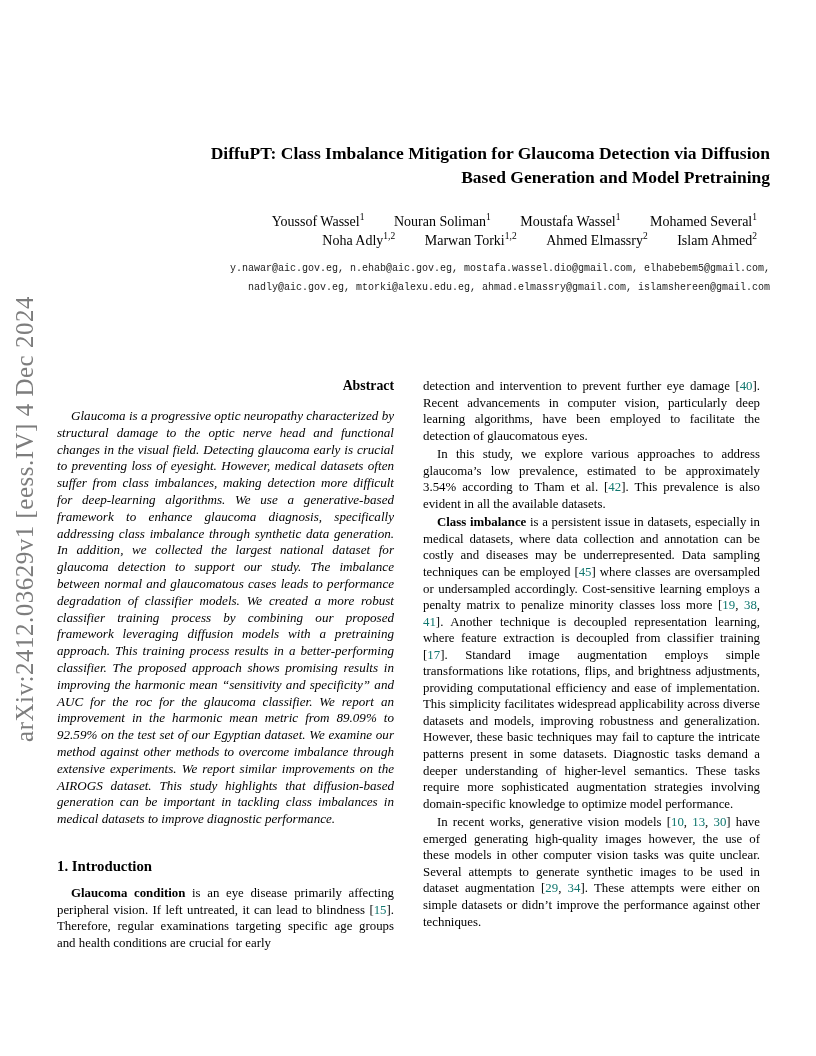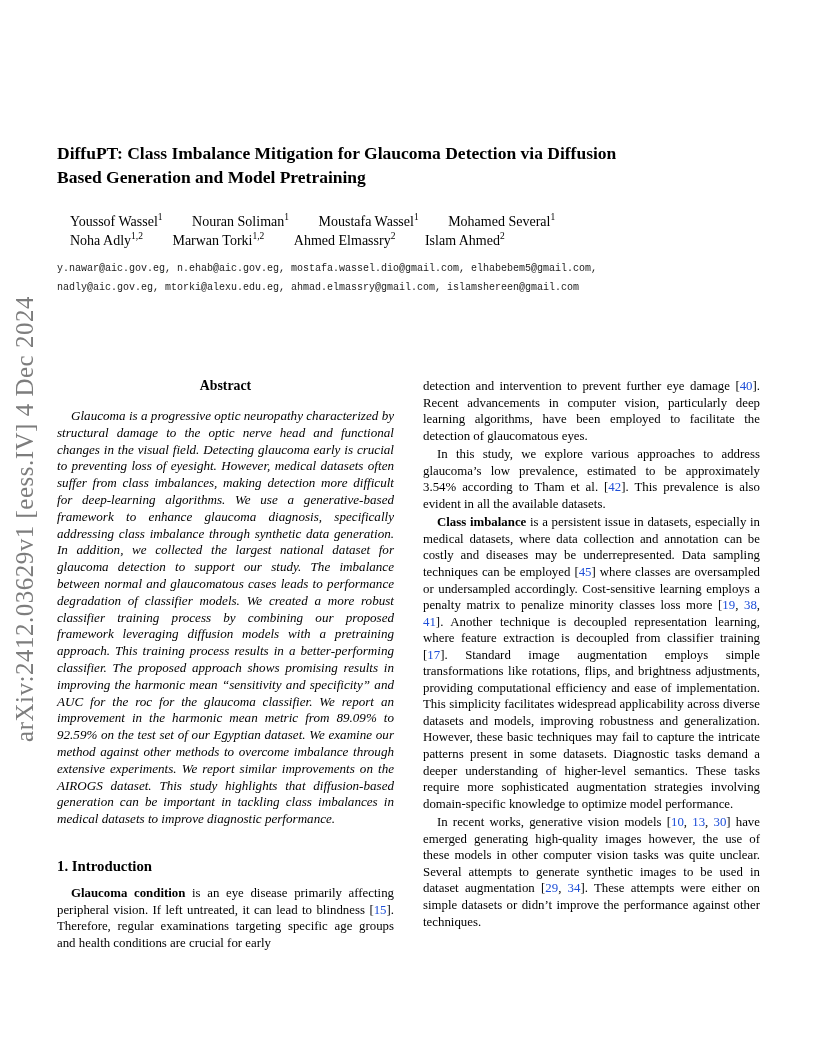--- a/index.html
+++ b/index.html
@@ -23,23 +23,23 @@
     transform-origin: center center;
     text-align: center;
     font-size: 25px;
     letter-spacing: 0.5px;
     color: #7d7d7d;
     white-space: nowrap;
   }
   
   .header {
     position: absolute;
-    left: 57px; top: 141px;
+    left: 67px; top: 141px;
     width: 703px;
-    text-align: left;
+    text-align: right;
   }
   .title-line {
     font-size: 17.5px;
     font-weight: bold;
     line-height: 24px;
   }
   .authors { margin-top: 23px; font-size: 14px; }
   .author-row { line-height: 19px; }
   .author { margin: 0 13px; white-space: nowrap; }
   sup.auth-sup, sup.aff-sup { font-size: 9.5px; line-height: 0; }
@@ -55,21 +55,21 @@
   
   .columns {
     position: absolute;
     left: 57px; top: 378px;
     width: 703px;
     display: flex;
     gap: 29px;
   }
   .col { width: 337px; }
   .abstract-heading {
-    text-align: center;
+    text-align: right;
     font-weight: bold;
     font-size: 13.8px;
     margin: 0 0 14px 0;
   }
   .abstract p {
     font-style: italic;
     font-size: 13.1px;
     line-height: 16.8px;
     text-align: justify;
     text-indent: 14px;
@@ -84,21 +84,21 @@
   }
   .bodytext p {
     font-size: 12.85px;
     line-height: 16.55px;
     text-align: justify;
     text-indent: 14px;
     margin: 0 0 2px 0;
   }
   .bodytext p.noindent { text-indent: 0; }
   .b { font-weight: bold; }
-  .cite { color: #1d4ed8; }
+  .cite { color: #0f766e; }
 </style>
 </head>
 <body>
 
 <div class="page">
 
   <div class="arxiv-stamp">arXiv:2412.03629v1 [eess.IV] 4 Dec 2024</div>
 
   <div class="header">
     <div class="title-line">DiffuPT: Class Imbalance Mitigation for Glaucoma Detection via Diffusion</div>

